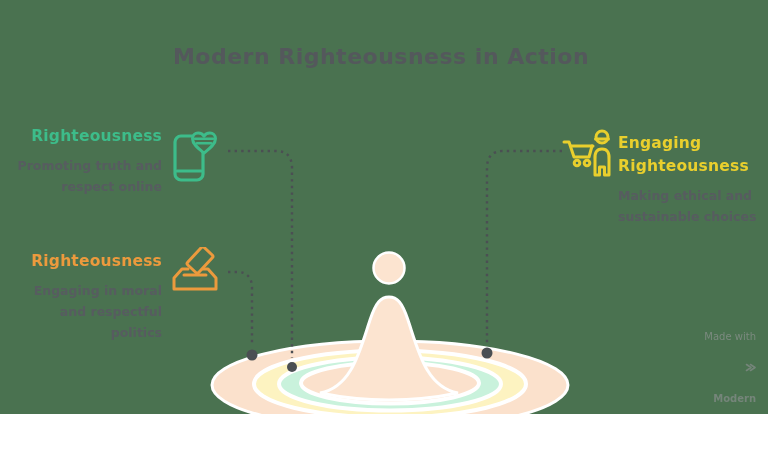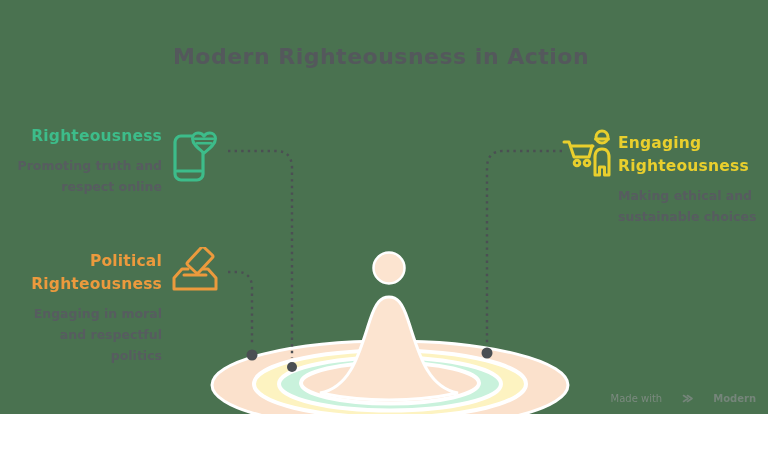--- a/index.html
+++ b/index.html
@@ -36,21 +36,21 @@
     color:#575c60;
   }
   .icon-box{position:absolute;}
   .icon-phone{left:172px;top:128px;}
   .icon-ballot{left:171px;top:247px;}
   .icon-cart{left:562px;top:127px;}
   .scene{position:absolute;left:0;top:0;}
   .footer{
     position:absolute;right:12px;bottom:10px;
     display:flex;align-items:flex-end;gap:20px;
-    font-size:10px;color:#7b8a7f;
+    font-size:10px;color:#7b8a7f;flex-direction:column;
   }
   .footer .brand{font-weight:bold;color:#75857a;}
 </style>
 </head>
 <body>
 
 <div class="canvas">
 
   <div class="title">Modern Righteousness in Action</div>
 
@@ -96,21 +96,20 @@
                C40.9 5 43.5 7.2 43.5 10.8 C43.5 16.5 37 21 32 25 Z" fill="#4a7250" stroke="#3dbc8a" stroke-width="3" stroke-linejoin="round"></path>
       <g stroke="#3dbc8a" stroke-width="2.6" stroke-linecap="round">
         <line x1="23" y1="10.8" x2="41" y2="10.8"></line>
         <line x1="25" y1="15.2" x2="39" y2="15.2"></line>
       </g>
     </svg>
   </div>
 
   <div class="item item-left item-political">
     <div class="heading heading-orange">
-      <div>Political</div>
       <div>Righteousness</div>
     </div>
     <div class="desc">
       <div>Engaging in moral</div>
       <div>and respectful politics</div>
     </div>
   </div>
   <div class="icon-box icon-ballot">
     <svg width="48" height="45" viewBox="0 0 48 45">
       <rect x="21.5" y="1" width="15" height="24" rx="2" transform="rotate(43 29 13)" fill="#4a7250" stroke="#ec9a3d" stroke-width="3" stroke-linejoin="round"></rect>

